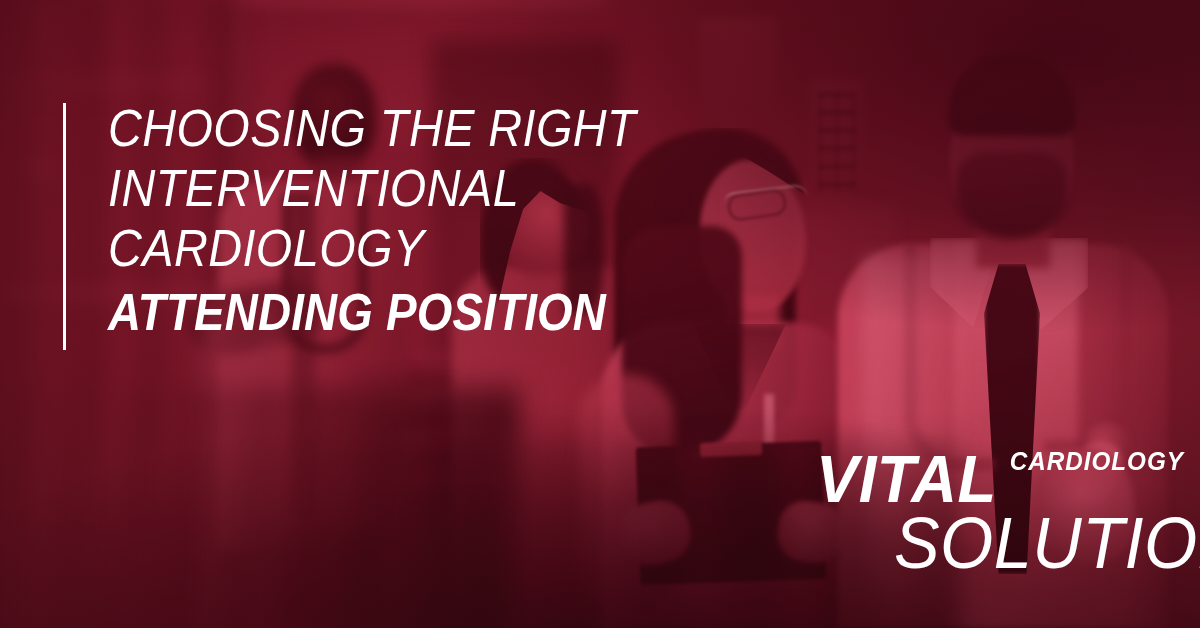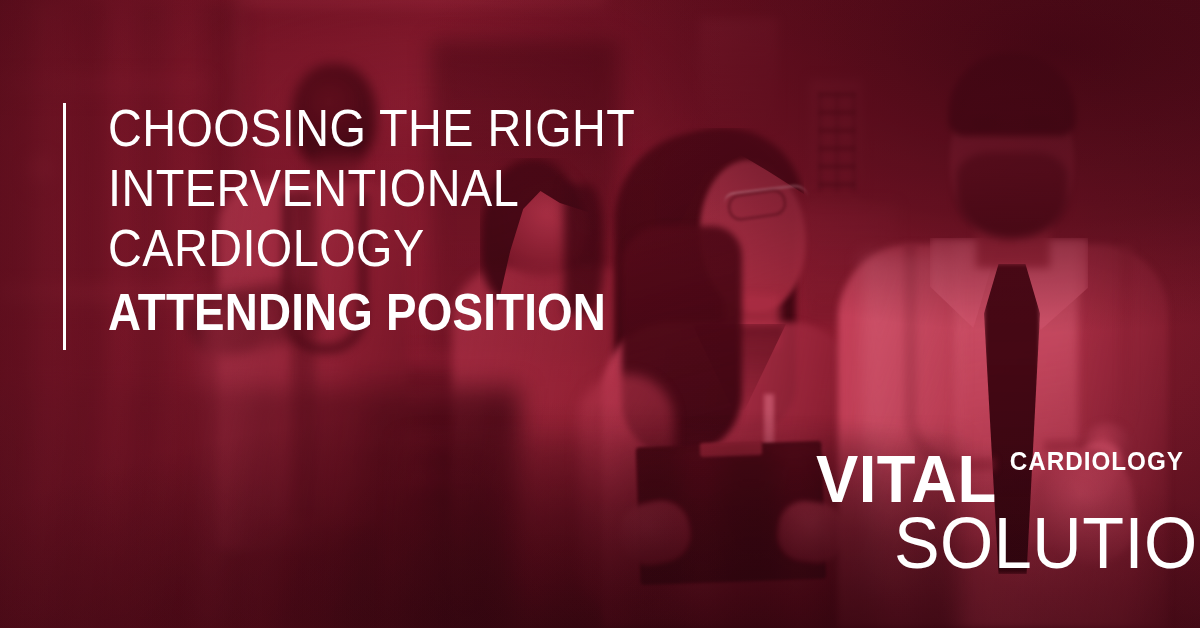--- a/index.html
+++ b/index.html
@@ -554,21 +554,21 @@
   }
   
   .text-scrim {
     position: absolute;
     left: 0; top: 0;
     width: 720px; height: 628px;
     background: linear-gradient(100deg, rgba(72,12,24,0.40) 0%, rgba(78,13,26,0.26) 45%, rgba(80,13,26,0.0) 100%);
   }
 
   
-  .content { position: absolute; inset: 0; }
+  .content { position: absolute; inset: 0; font-style: italic; }
 
   .accent-bar {
     position: absolute;
     left: 63px;
     top: 103px;
     width: 3px;
     height: 247px;
     background: #ffffff;
   }
 

